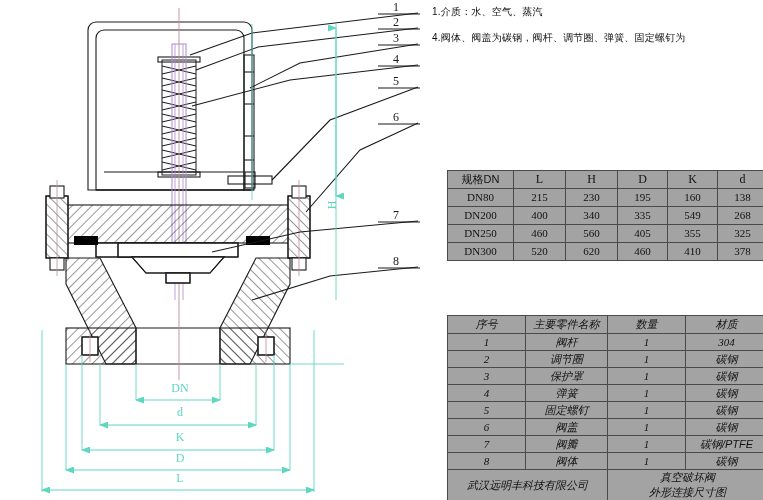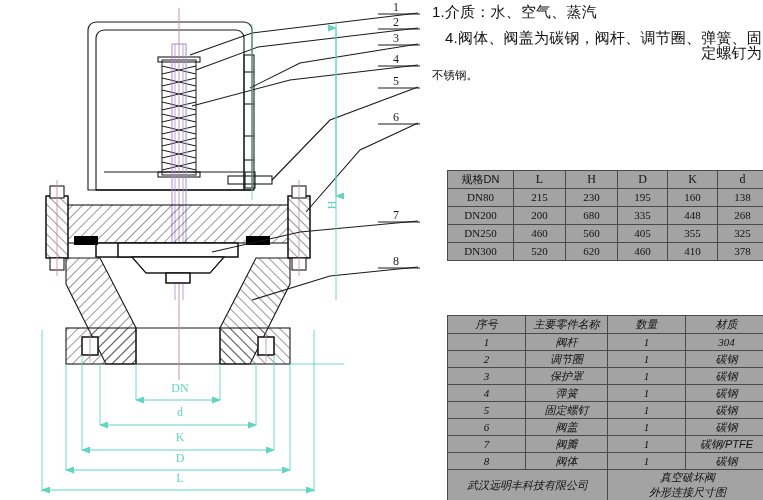--- a/index.html
+++ b/index.html
@@ -8,23 +8,23 @@
   #page{position:relative;width:763px;height:500px;background:#fff;}
 
   
   #drawing{position:absolute;left:0;top:0;width:424px;height:500px;}
   #drawing svg{display:block;}
 
   
   #right{position:absolute;left:424px;top:0;width:339px;height:500px;}
 
   .notes{position:absolute;left:8px;top:4px;width:330px;}
-  .note{font-size:15px;line-height:15px;margin-bottom:11px;
+  .note{font-size:10px;line-height:15px;margin-bottom:11px;
         white-space:nowrap;letter-spacing:.2px;color:#111;}
-  .note.wrap{white-space:normal;margin-bottom:8px;text-align:right;}
+  .note.wrap{white-space:normal;margin-bottom:18px;}
   .note-cont{font-size:11.5px;line-height:15px;margin-bottom:6px;color:#111;}
 
   
   .tbl{position:absolute;left:23px;border-collapse:collapse;width:320px;
        table-layout:fixed;background:#a3a3a3;}
   .tbl td,.tbl th{border:1px solid #4a4a4a;text-align:center;
        font-size:11px;font-weight:normal;padding:0;height:17px;
        line-height:17px;color:#111;overflow:hidden;white-space:nowrap;}
   .tbl .hd{font-family:"Liberation Serif","DejaVu Serif",serif;font-size:12px;}
   .cn{font-size:11.5px;}
@@ -238,21 +238,20 @@
           <text x="180" y="482" text-anchor="middle" font-size="12" font-family="&quot;Liberation Serif&quot;,&quot;DejaVu Serif&quot;,serif" fill="#5fd6c0">L</text>
         </g>
     </svg>
   </div>
 
   <div id="right">
 
     <div class="notes">
       <div class="note">1.介质：水、空气、蒸汽</div>
       <div class="note wrap">4.阀体、阀盖为碳钢，阀杆、调节圈、弹簧、固定螺钉为</div>
-      <div class="note-cont">不锈钢。</div>
     </div>
 
     <table class="tbl" id="dim-table">
       <colgroup>
           <col style="width:66px">
           <col style="width:52px">
           <col style="width:52px">
                 <col style="width:50px">
           <col style="width:50px">
           <col style="width:50px">
@@ -271,24 +270,24 @@
           <tr>
             <td class="sm">DN80</td>
             <td class="sm">215</td>
             <td class="sm">230</td>
             <td class="sm">195</td>
             <td class="sm">160</td>
             <td class="sm">138</td>
           </tr>
           <tr>
             <td class="sm">DN200</td>
-            <td class="sm">200</td>
-            <td class="sm">680</td>
+            <td class="sm">400</td>
+            <td class="sm">340</td>
             <td class="sm">335</td>
-            <td class="sm">448</td>
+            <td class="sm">549</td>
             <td class="sm">268</td>
           </tr>
           <tr>
             <td class="sm">DN250</td>
             <td class="sm">460</td>
             <td class="sm">560</td>
             <td class="sm">405</td>
             <td class="sm">355</td>
             <td class="sm">325</td>
           </tr>

